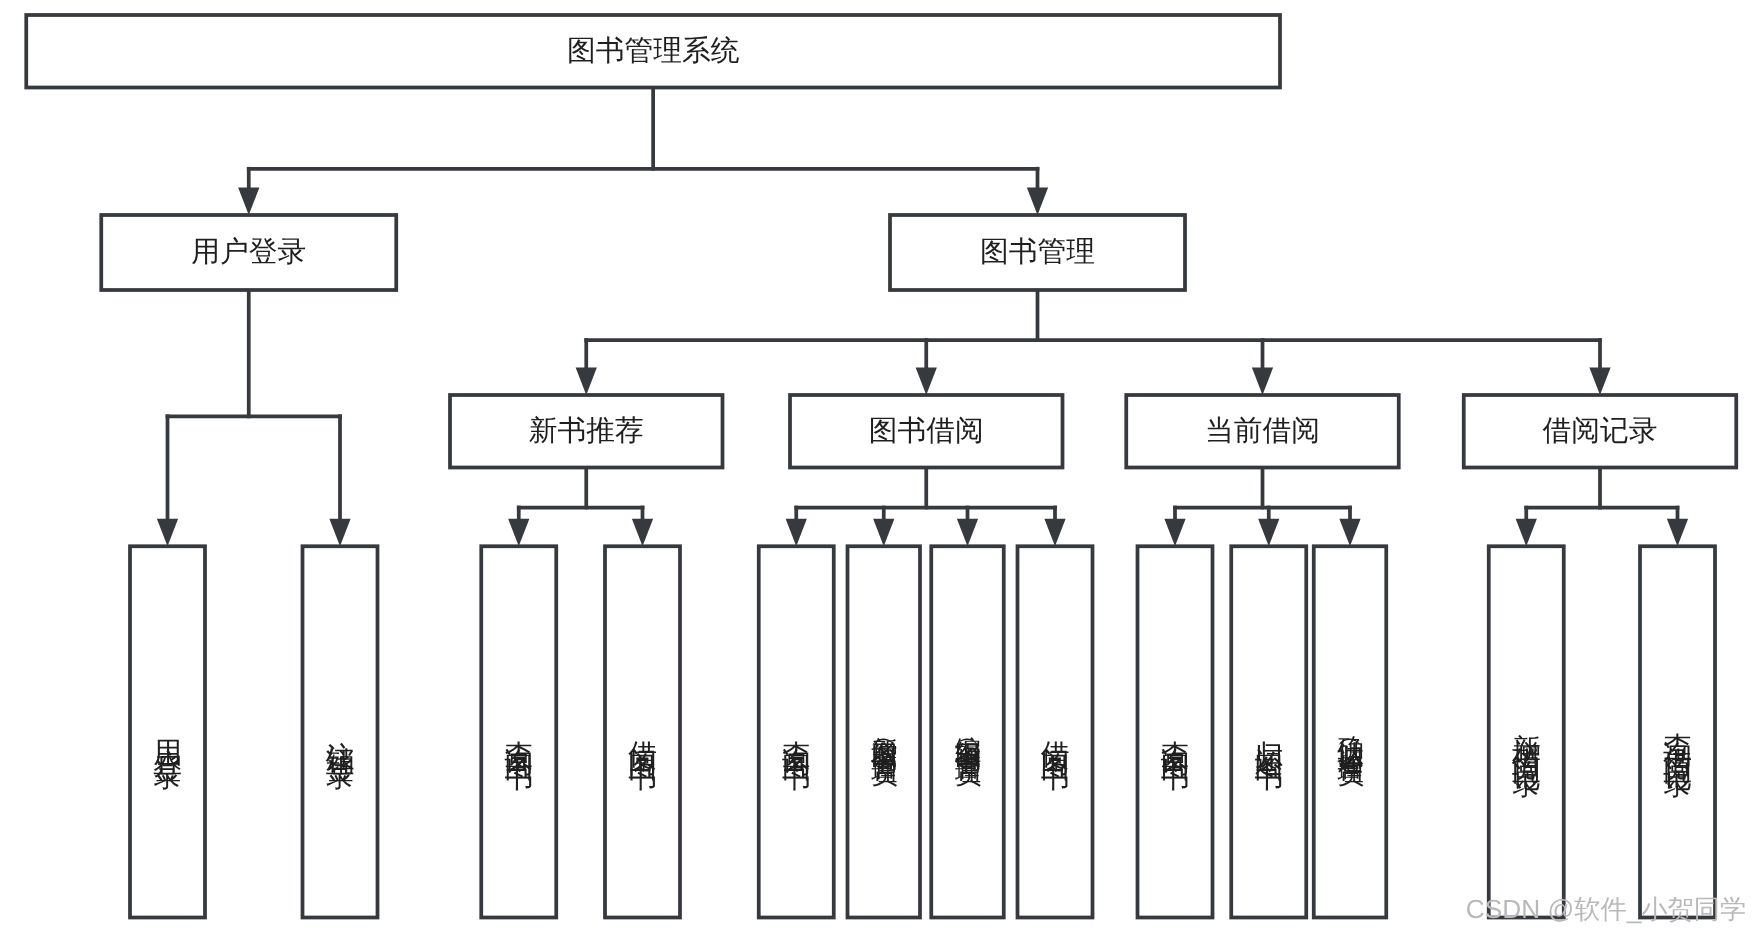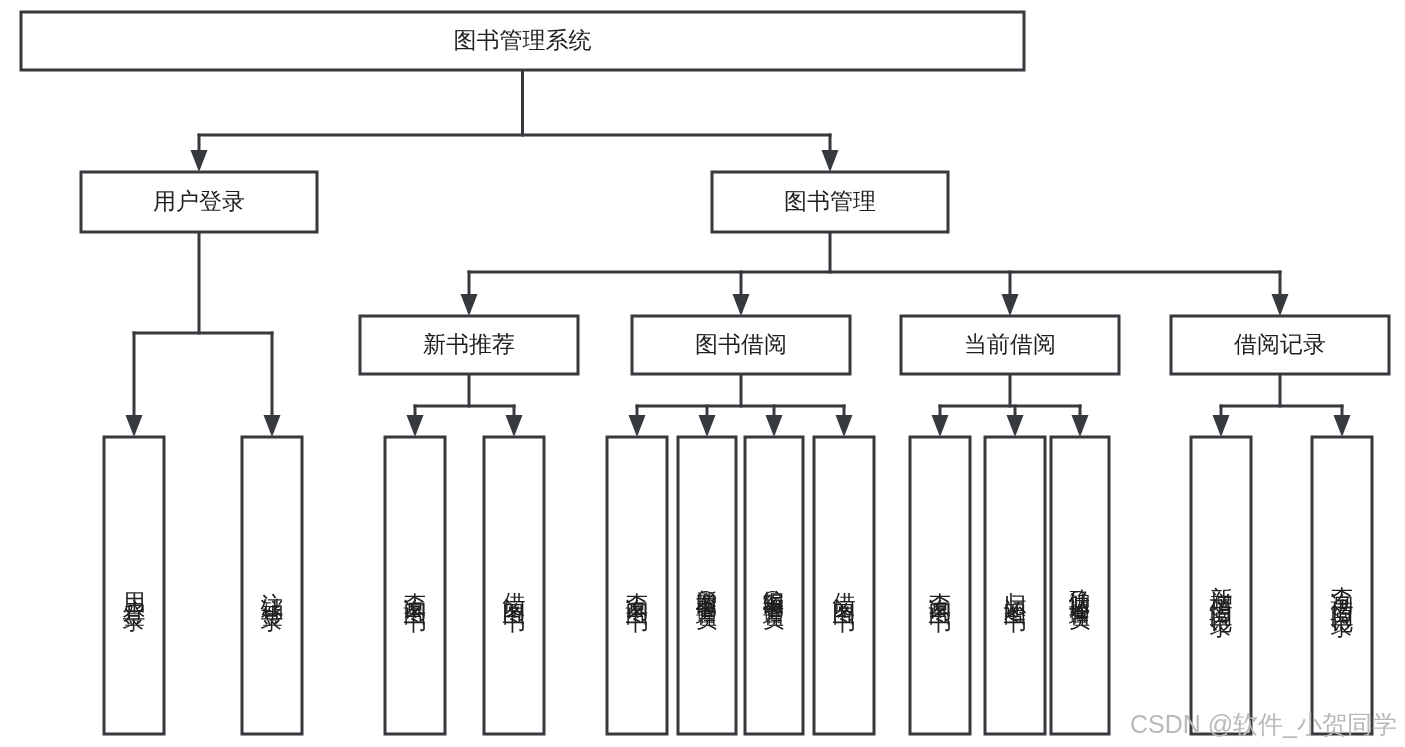--- a/index.html
+++ b/index.html
@@ -70,21 +70,21 @@
     align-items: center;
     justify-content: center;
     width: 100%;
     height: 100%;
   }
   .watermark {
     position: absolute;
     right: 8px;
     bottom: 6px;
     font-family: "Liberation Sans", "DejaVu Sans", sans-serif;
-    font-size: 25px;
+    font-size: 21px;
     color: #b9b9b9;
     white-space: nowrap;
     pointer-events: none;
   }
 </style>
 </head>
 <body>
 
 <div id="diagram-root">
   <svg class="flow" viewBox="0 0 1405 747">

